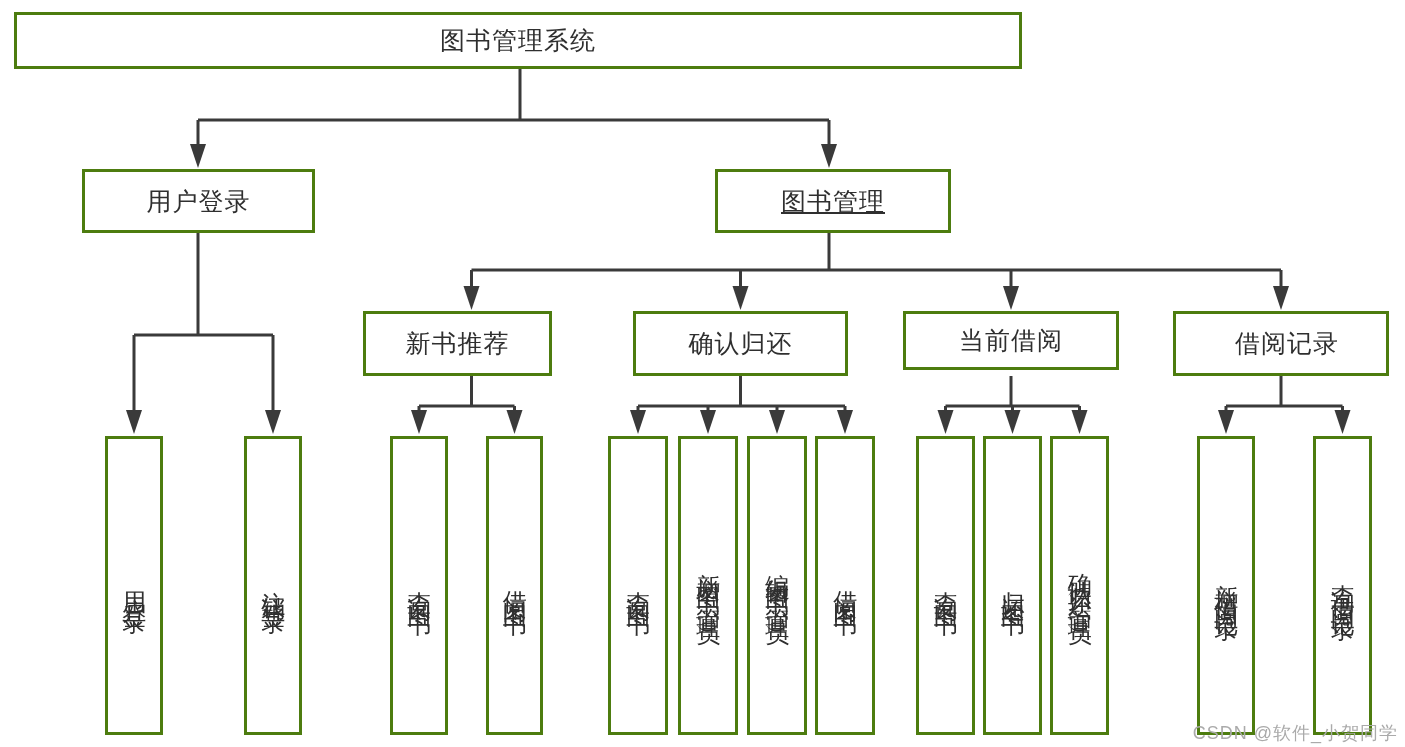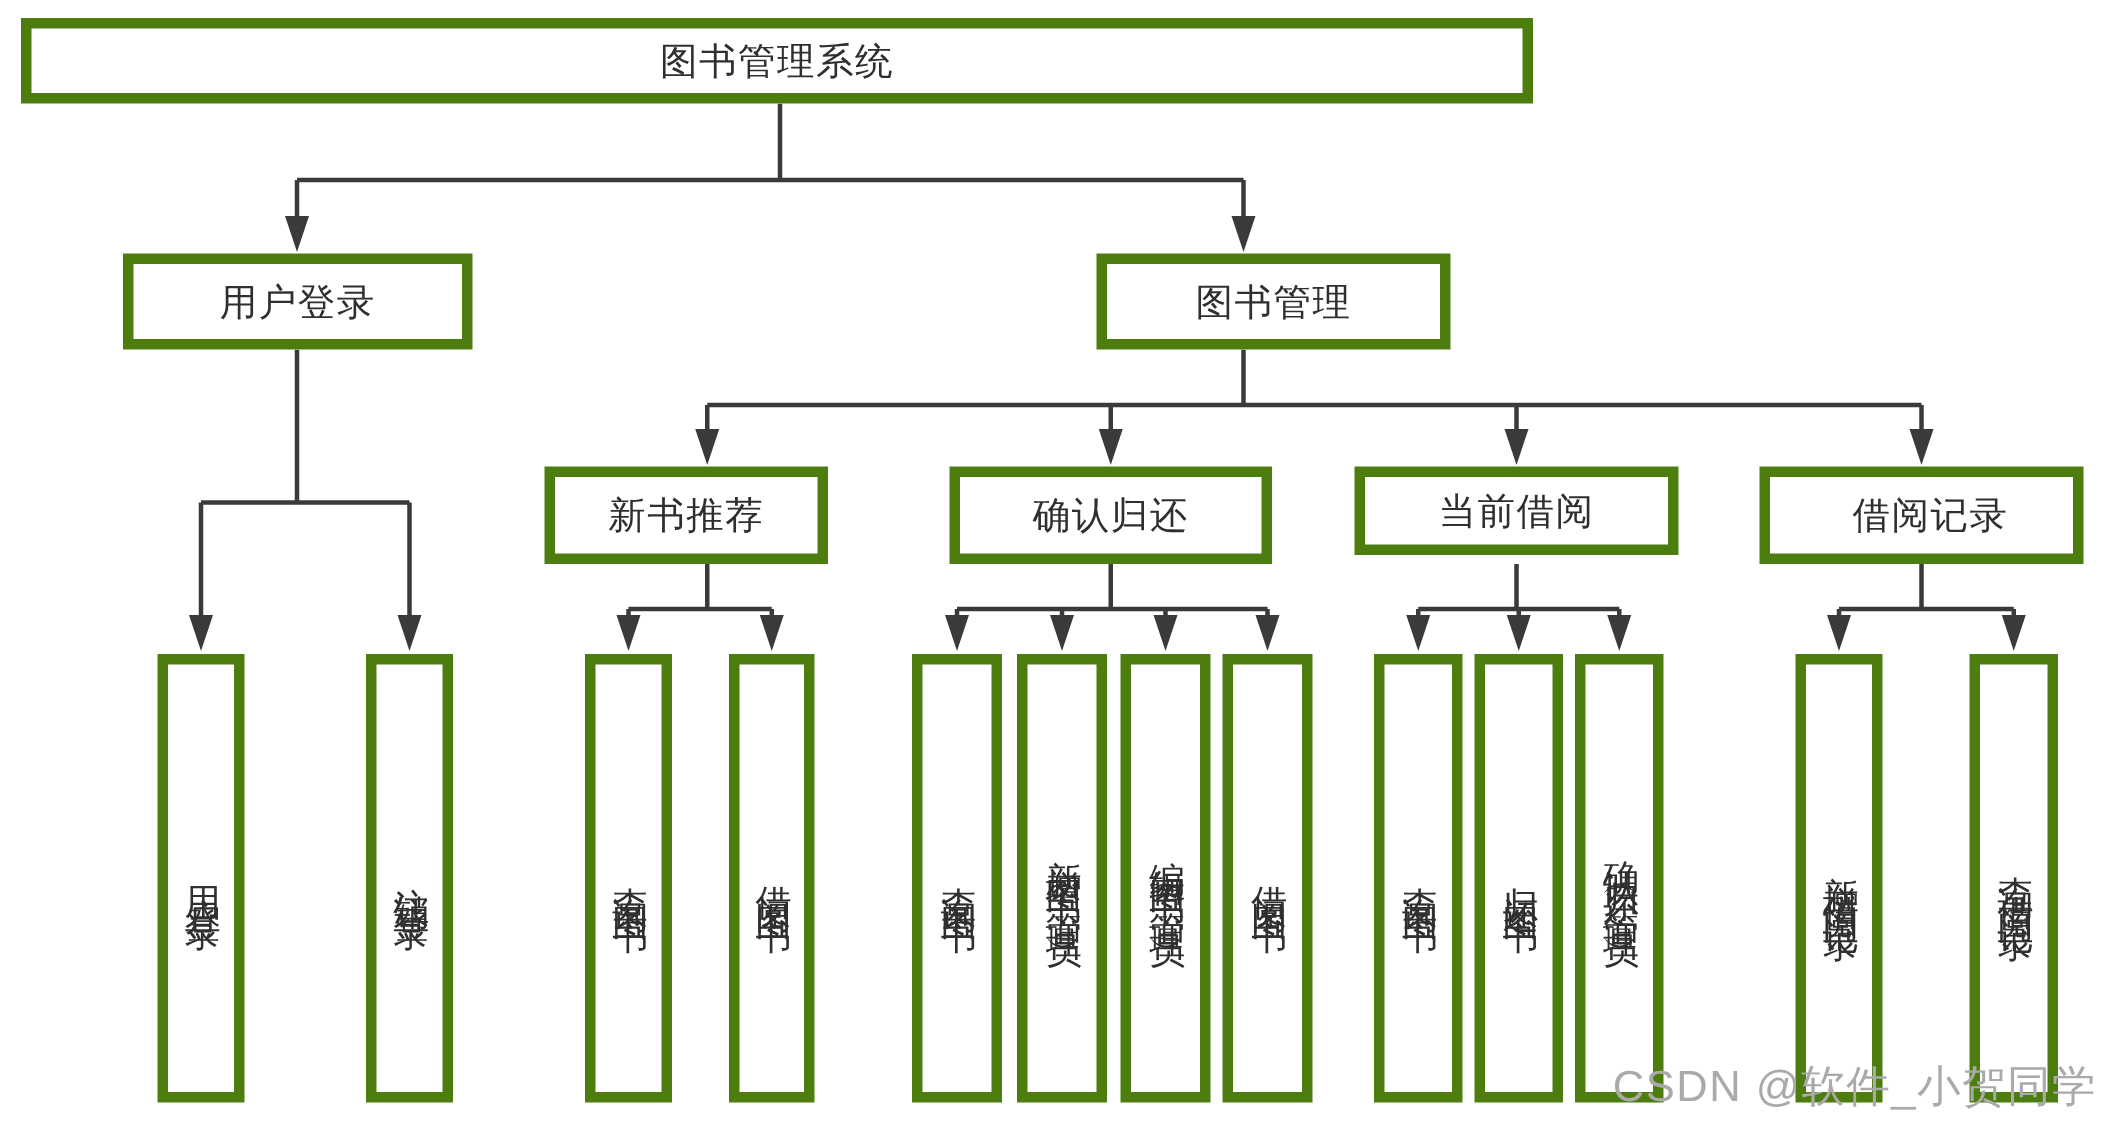--- a/index.html
+++ b/index.html
@@ -16,21 +16,21 @@
   }
   .connector-layer {
     position: absolute;
     left: 0; top: 0;
     width: 1405px; height: 747px;
     pointer-events: none;
   }
   .box {
     position: absolute;
     box-sizing: border-box;
-    border: 7px solid #4d7c0f;
+    border: 3px solid #4d7c0f;
     background: #ffffff;
     display: flex;
     align-items: center;
     justify-content: center;
     color: #2f2f2f;
     font-size: 25px;
     letter-spacing: 1px;
     text-align: center;
   }
   .leaf {
@@ -42,21 +42,21 @@
     writing-mode: vertical-rl;
     text-orientation: mixed;
     letter-spacing: 7px;
     line-height: 1.1;
     color: #2f2f2f;
   }
   .watermark {
     position: absolute;
     right: 7px;
     bottom: 2px;
-    font-size: 29px;
+    font-size: 18px;
     color: #aaaaaa;
     letter-spacing: 1px;
     white-space: nowrap;
   }
 </style>
 </head>
 <body>
 
 <div class="stage">
 
@@ -93,21 +93,21 @@
     </g>
   </svg>
 
   <div class="box" style="left:14px; top:12px; width:1008px; height:57px;">
     <span>图书管理系统</span>
   </div>
 
   <div class="box" style="left:82px; top:169px; width:233px; height:64px;">
     <span>用户登录</span>
   </div>
-  <div class="box" style="left:731px; top:169px; width:236px; height:64px;">
+  <div class="box" style="left:715px; top:169px; width:236px; height:64px;text-decoration:underline;">
     <span>图书管理</span>
   </div>
 
   <div class="box" style="left:363px; top:311px; width:189px; height:65px;font-family:Liberation Mono, monospace;">
     <span>新书推荐</span>
   </div>
   <div class="box" style="left:633px; top:311px; width:215px; height:65px;">
     <span>确认归还</span>
   </div>
   <div class="box" style="left:903px; top:311px; width:216px; height:59px;">

